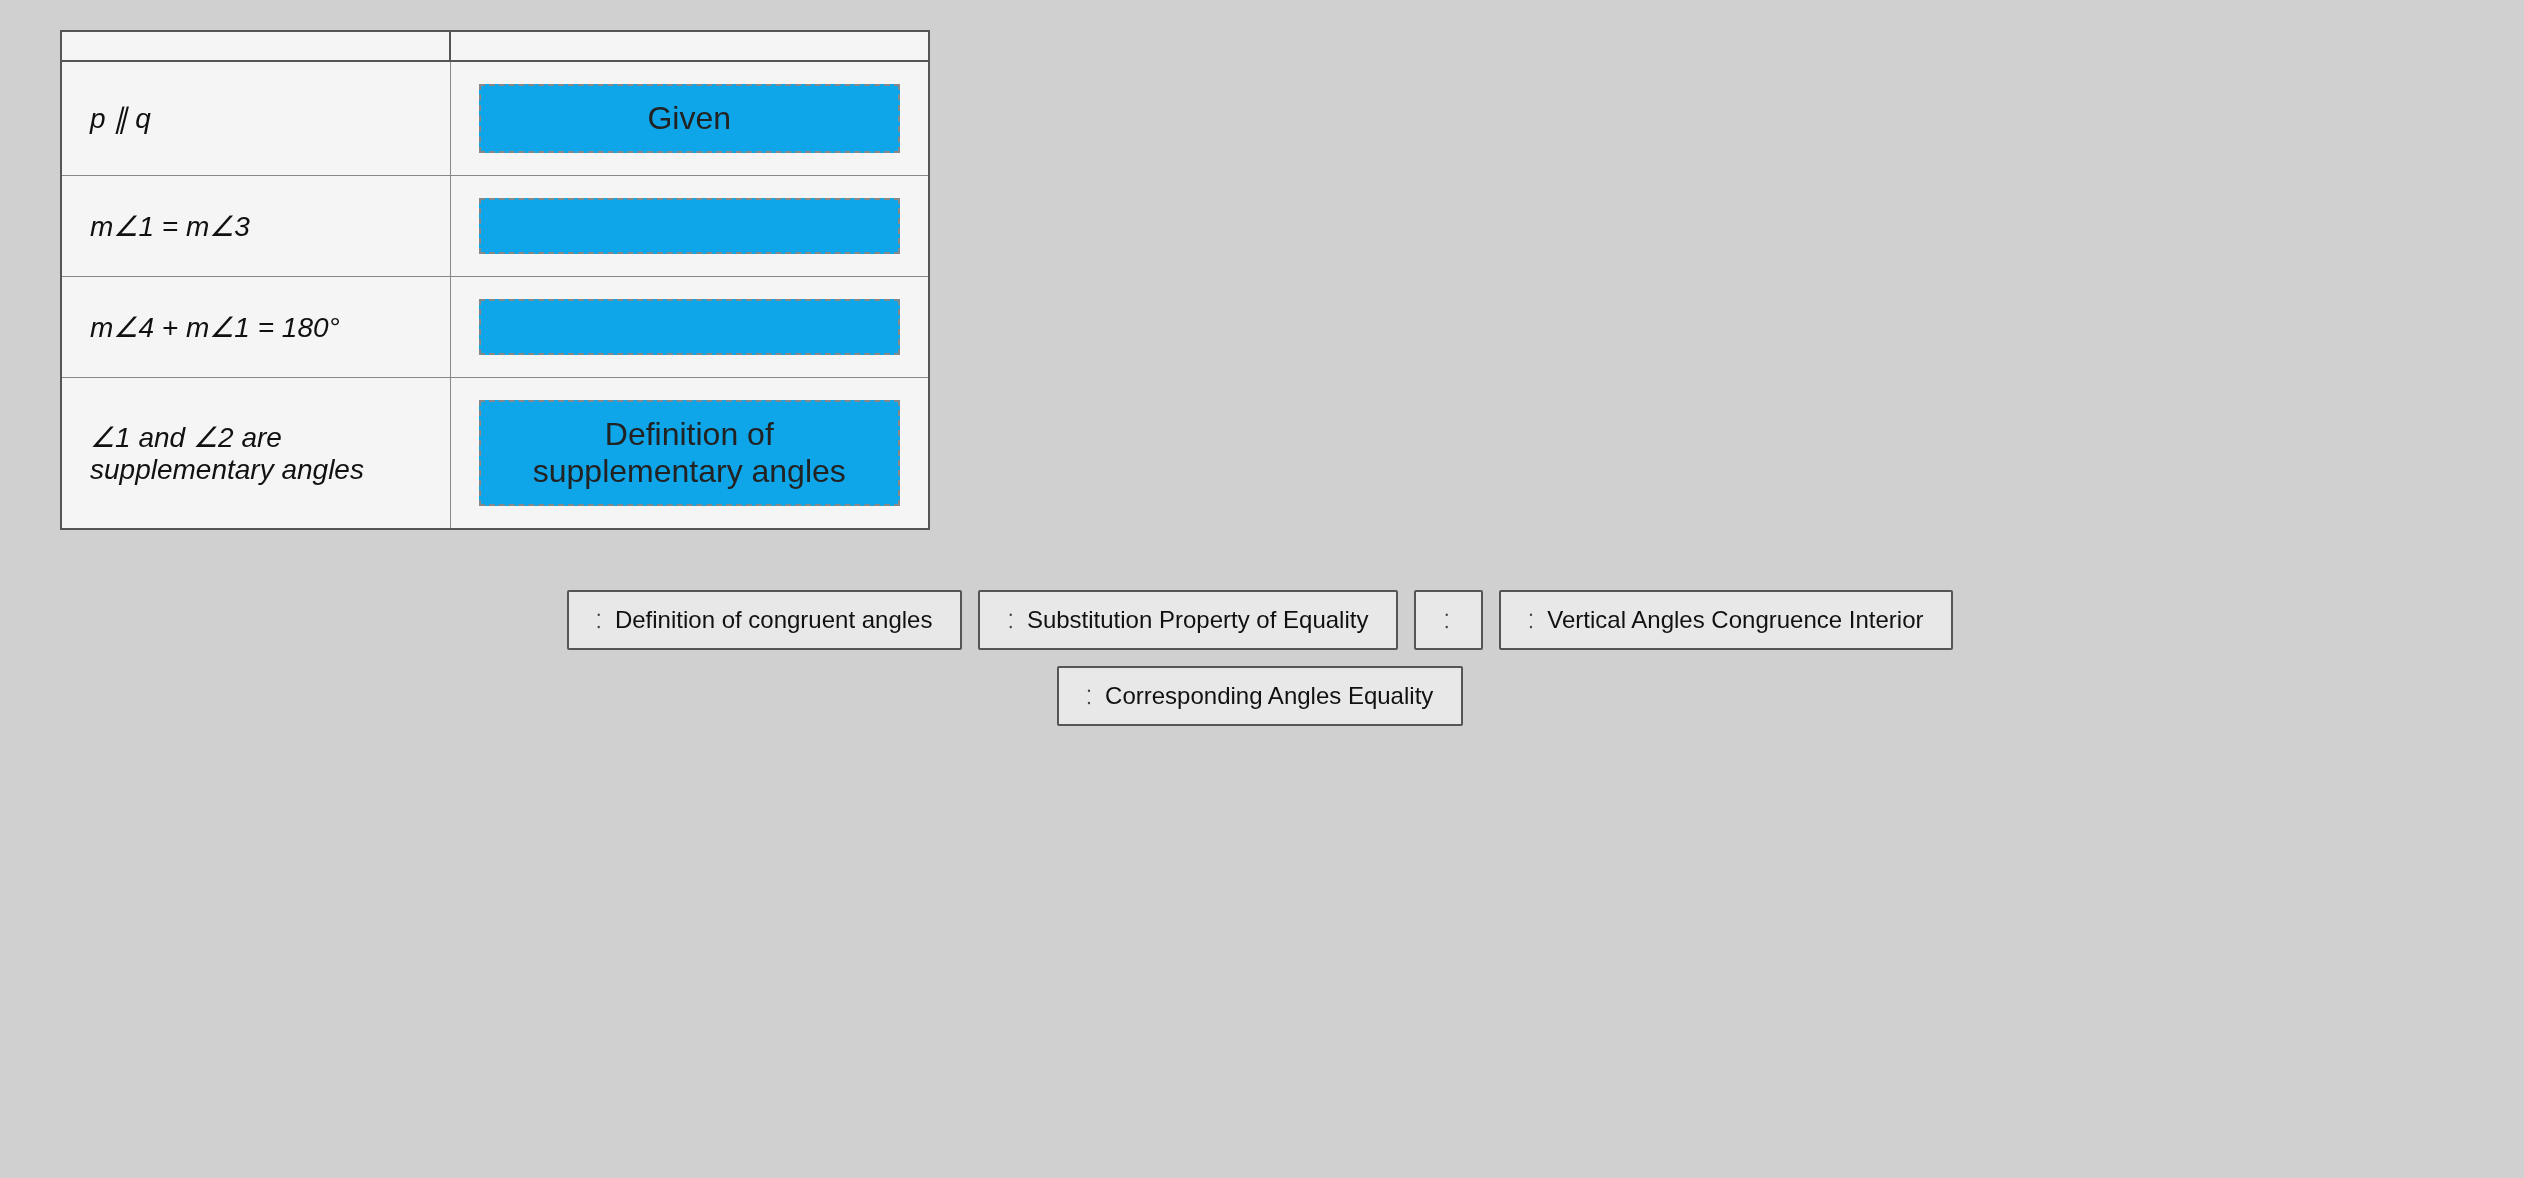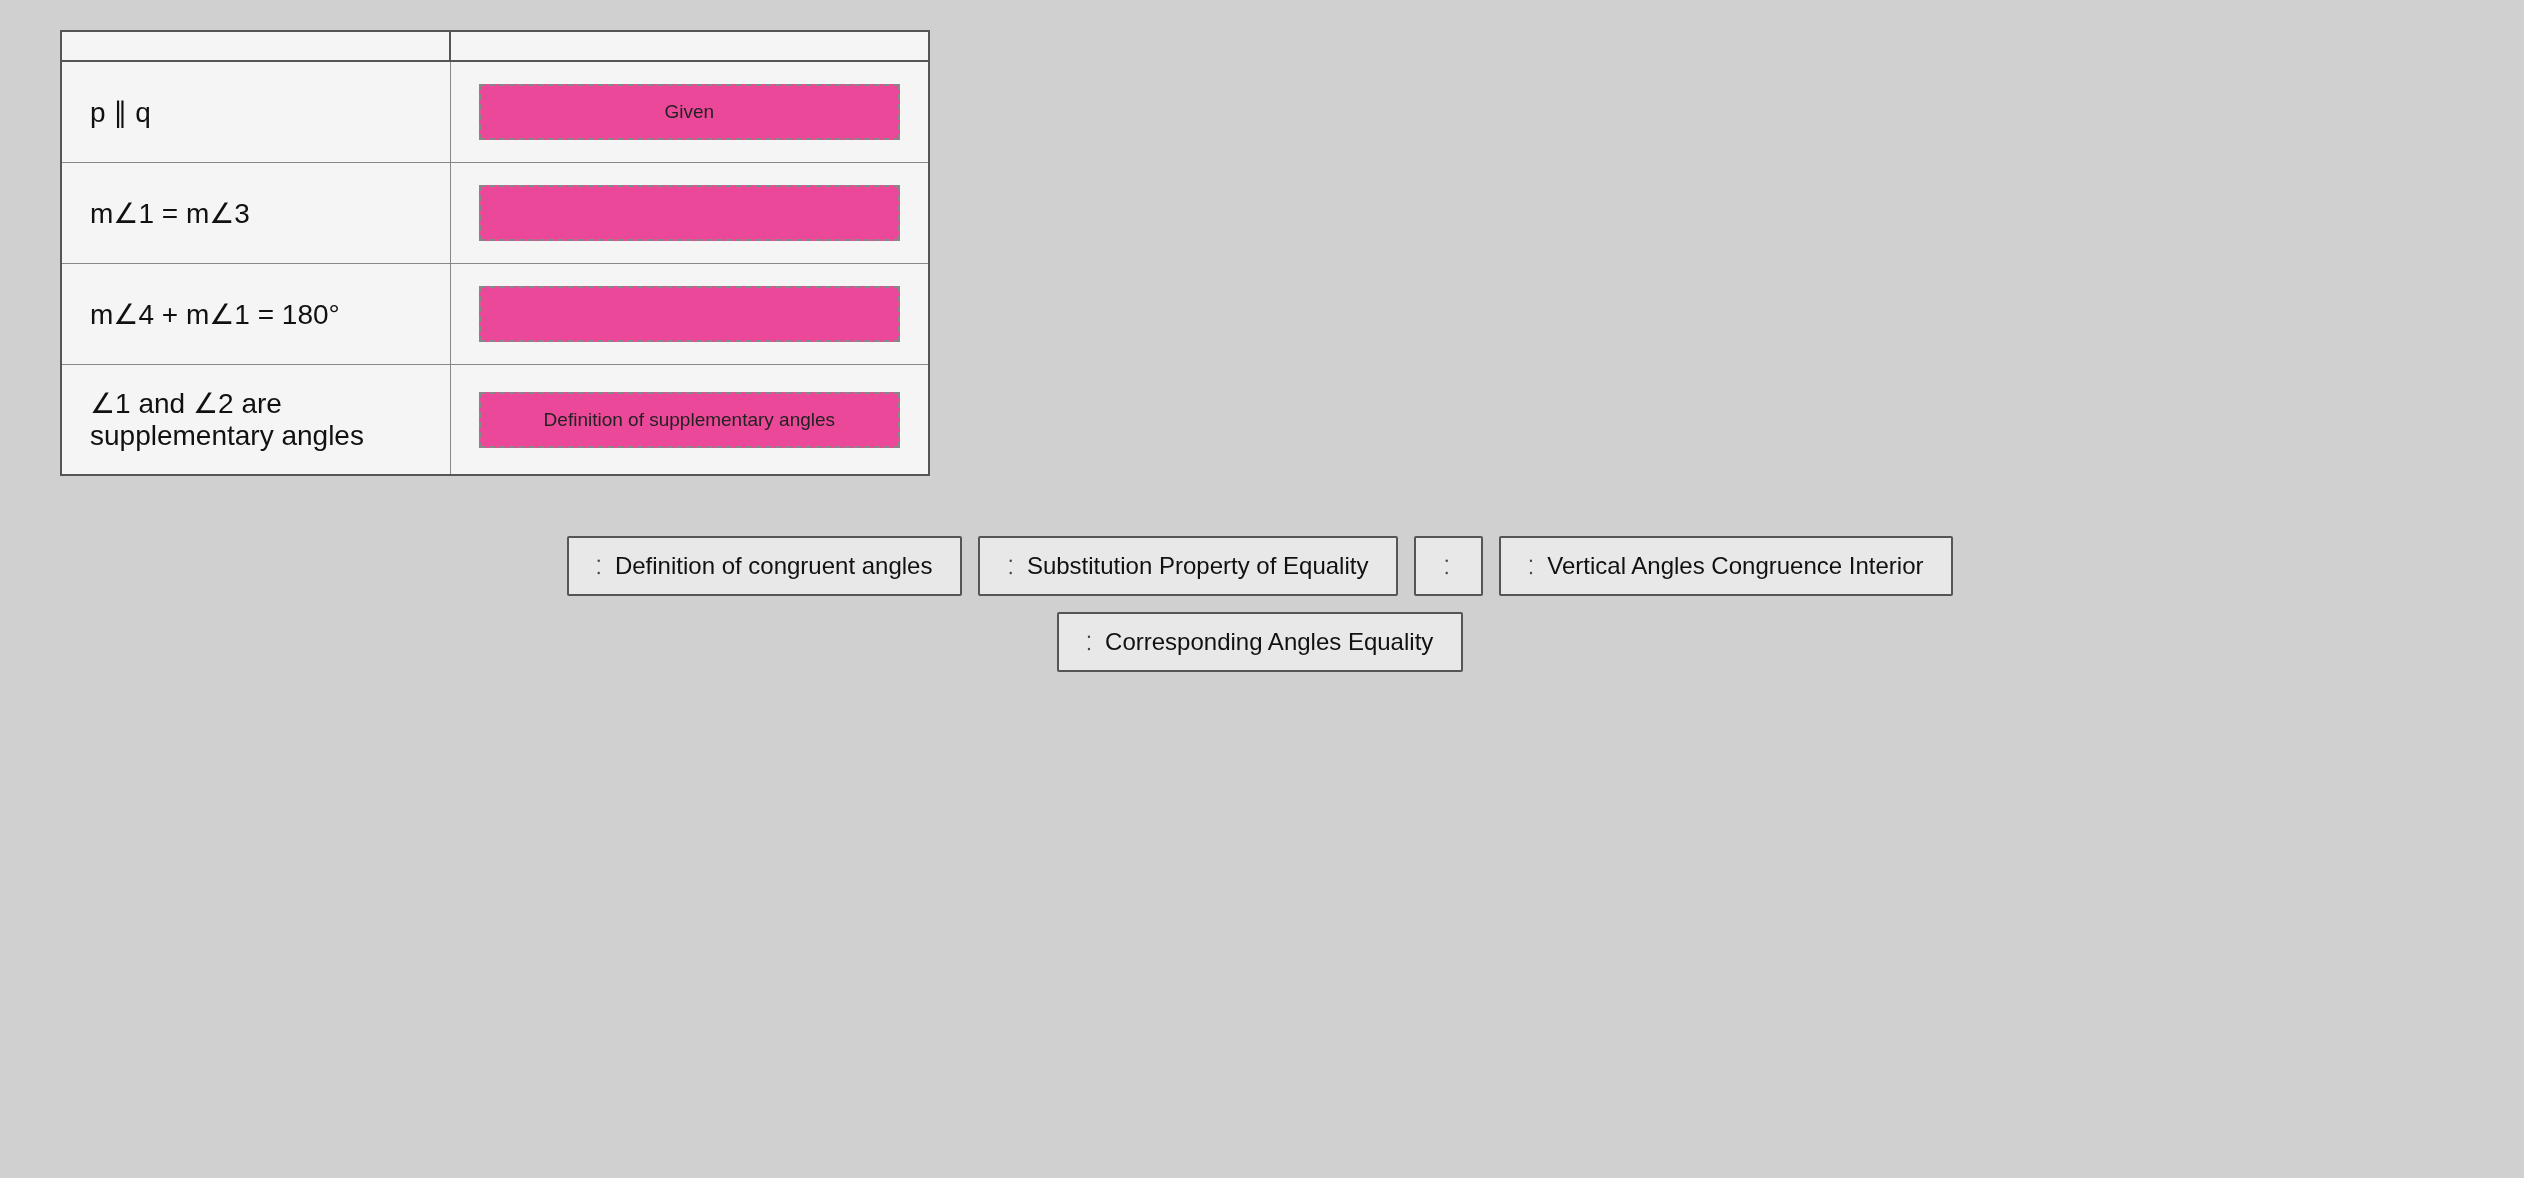--- a/index.html
+++ b/index.html
@@ -35,39 +35,40 @@
 
     .proof-table td {
       border: 1px solid #888;
       padding: 22px 28px;
       font-size: 26px;
       vertical-align: middle;
     }
 
     .proof-table td.statement-cell {
       width: 390px;
+      font-style: italic;
       font-size: 28px;
       color: #111;
     }
 
     .proof-table td.reason-cell {
       width: 480px;
       text-align: center;
     }
 
     .reason-box {
       border: 2px dashed #888;
       padding: 14px 20px;
       min-height: 56px;
       display: flex;
       align-items: center;
       justify-content: center;
-      font-size: 19px;
+      font-size: 32px;
       color: #222;
-      background: #ec4899;
+      background: #0ea5e9;
     }
 
     .drag-options {
       display: flex;
       flex-wrap: wrap;
       gap: 16px;
       margin-top: 60px;
       justify-content: center;
       width: 2400px;
     }

